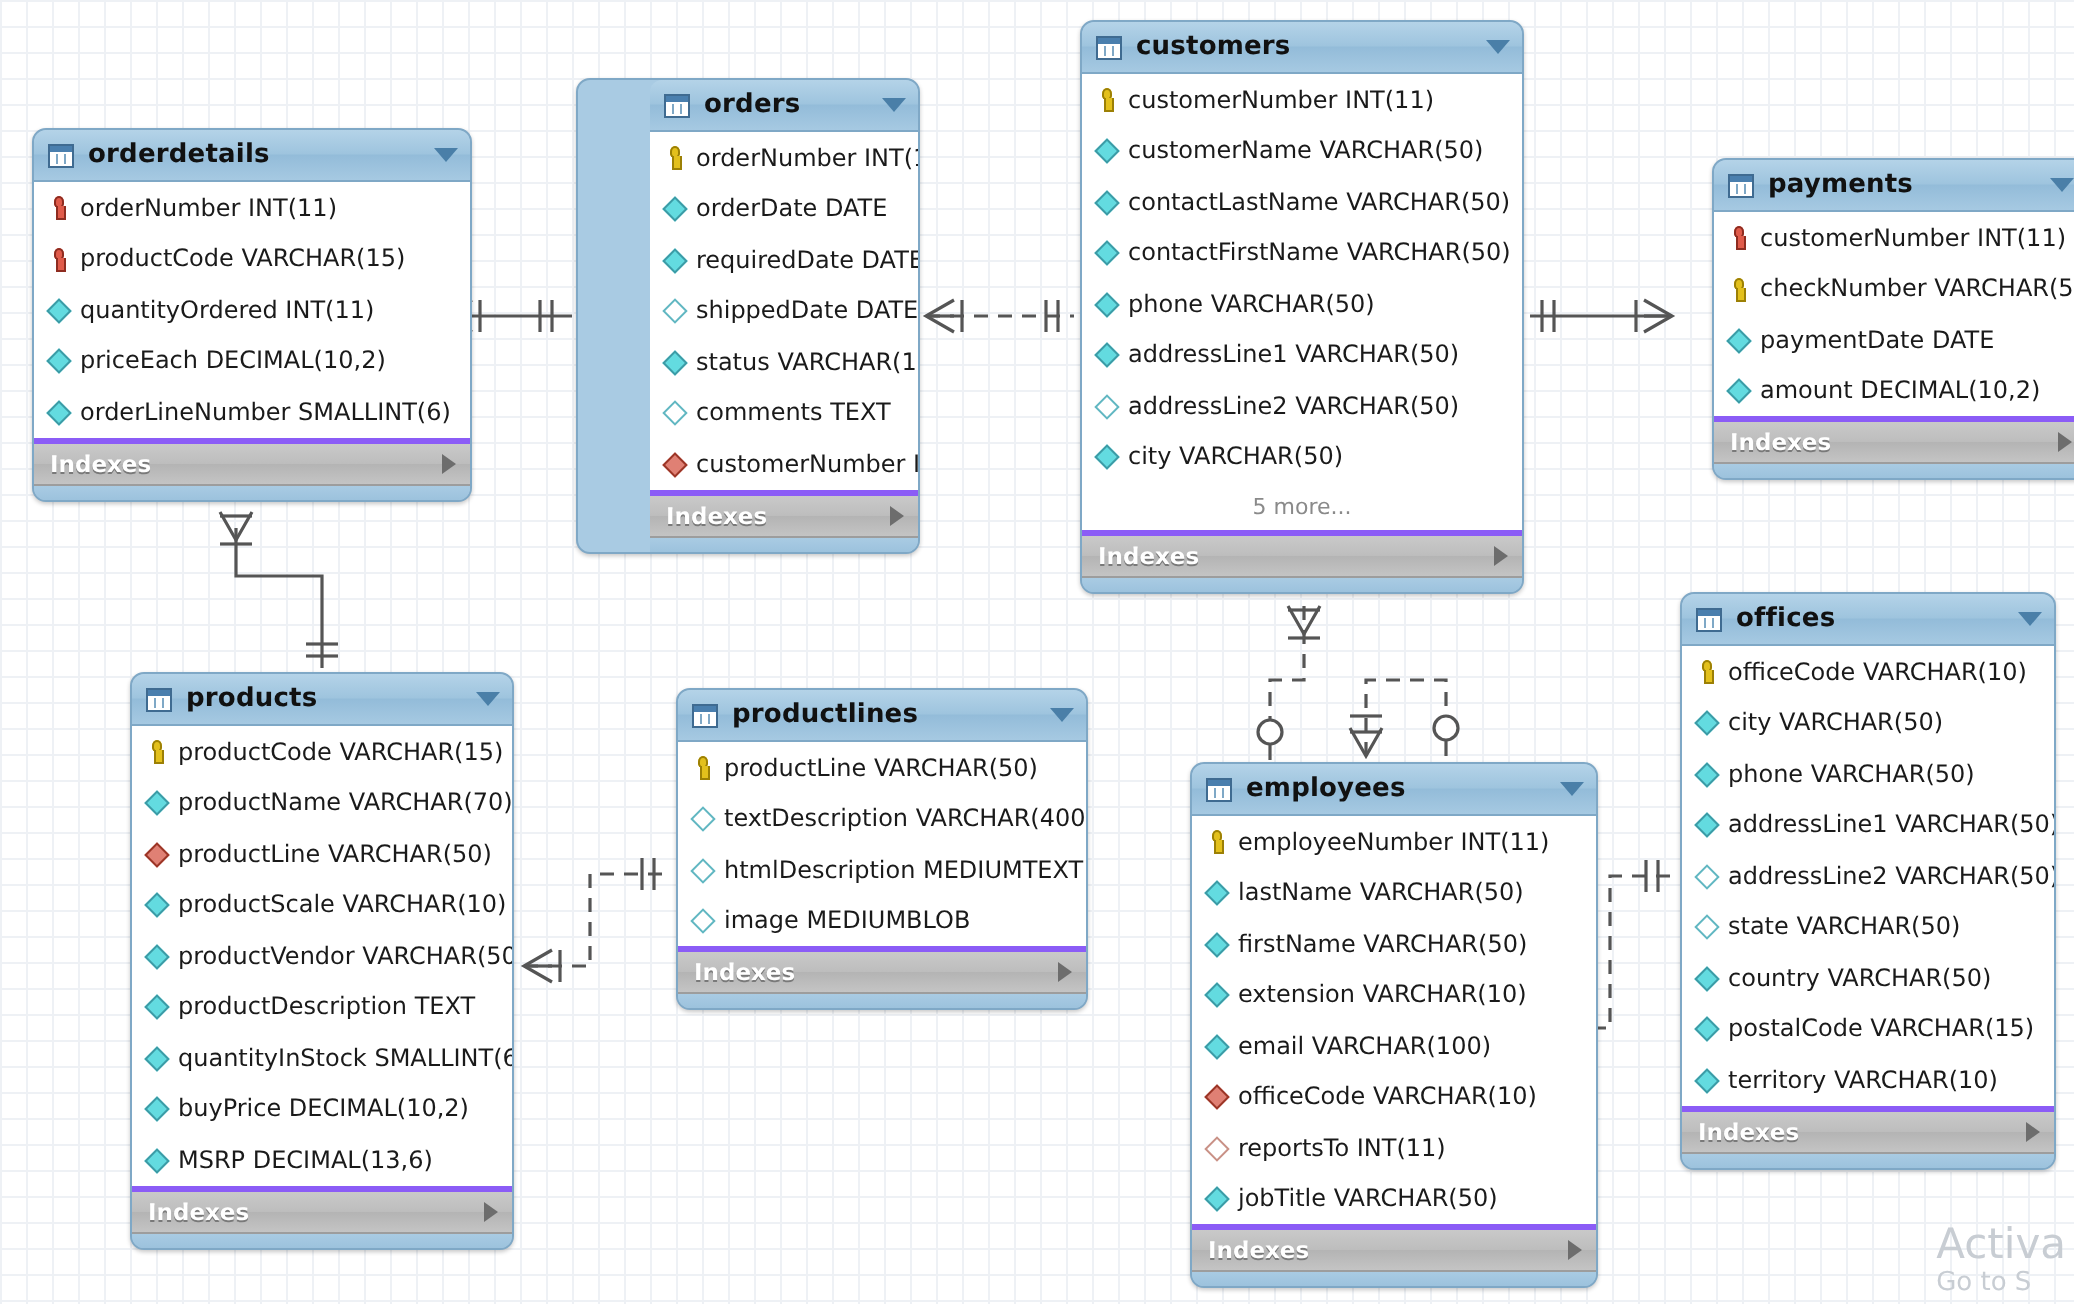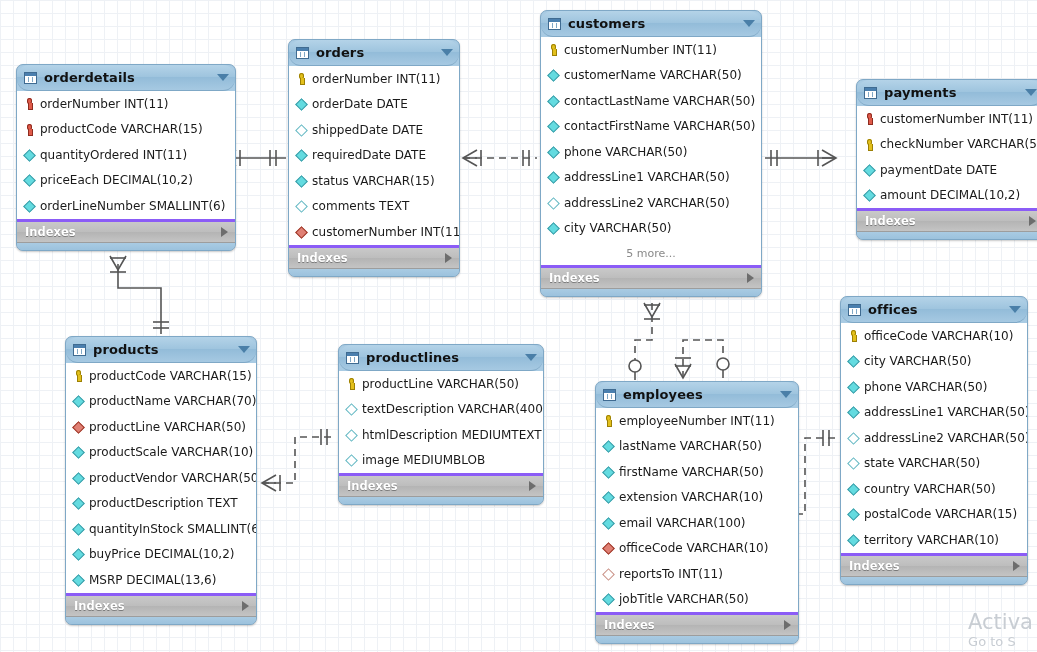--- a/index.html
+++ b/index.html
@@ -34,21 +34,20 @@
   }
   .tb-header {
     height: 25px;
     display: flex;
     align-items: center;
     padding: 0 6px 0 7px;
     background: linear-gradient(to bottom, #b4d3e8 0%, #9ec4de 48%, #93bcd9 50%, #a6c9e2 100%);
     border-bottom: 1px solid #7fa8c6;
     border-top-left-radius: 6px;
     border-top-right-radius: 6px;
-    border-radius: 12px;
   }
   .tb-icon {
     width: 13px; height: 12px;
     box-sizing: border-box;
     border: 1px solid #3f6b91;
     background: #ffffff;
     margin-right: 7px;
     flex: none;
     position: relative;
   }
@@ -316,42 +315,42 @@
             <span class="mk mk-dia"></span>
             <span class="col-name">orderLineNumber SMALLINT(6)</span>
           </div>
         </div>
         <div class="tb-indexes">
           <span class="idx-label">Indexes</span>
           <span class="idx-caret"></span>
         </div>
         <div class="tb-foot"></div>
       </div>
-      <div class="table-box" style="left: 288px; top: 39px; width: 172px;">
+      <div class="table-box" style="left: 288px; top: 39px; width: 172px; padding-left: 36px;">
         <div class="tb-header">
           <span class="tb-icon"></span>
           <span class="tb-title">orders</span>
           <span class="tb-caret"></span>
         </div>
         <div class="tb-cols">
           <div class="col-row">
             <span class="mk mk-key"></span>
             <span class="col-name">orderNumber INT(11)</span>
           </div>
           <div class="col-row">
             <span class="mk mk-dia"></span>
             <span class="col-name">orderDate DATE</span>
           </div>
           <div class="col-row">
+            <span class="mk mk-dia"></span>
+            <span class="col-name">requiredDate DATE</span>
+          </div>
+          <div class="col-row">
             <span class="mk mk-dia-null"></span>
             <span class="col-name">shippedDate DATE</span>
-          </div>
-          <div class="col-row">
-            <span class="mk mk-dia"></span>
-            <span class="col-name">requiredDate DATE</span>
           </div>
           <div class="col-row">
             <span class="mk mk-dia"></span>
             <span class="col-name">status VARCHAR(15)</span>
           </div>
           <div class="col-row">
             <span class="mk mk-dia-null"></span>
             <span class="col-name">comments TEXT</span>
           </div>
           <div class="col-row">

